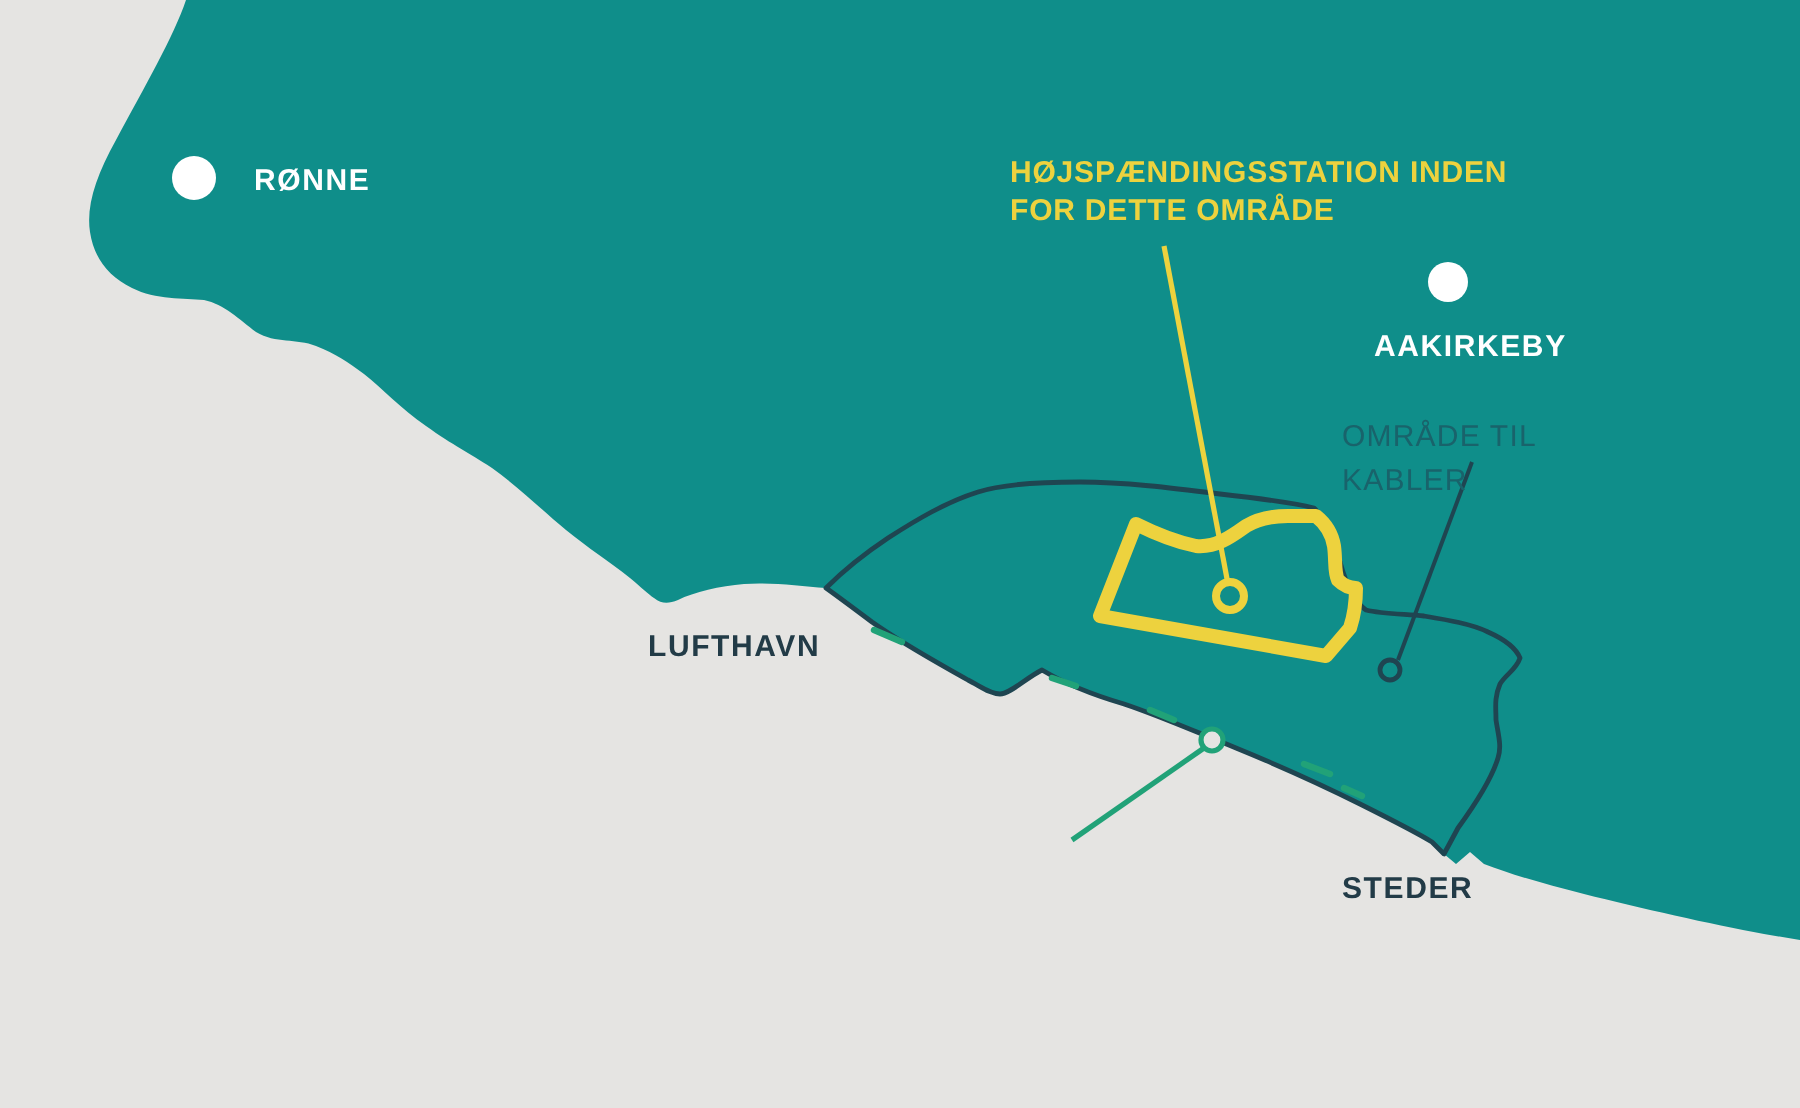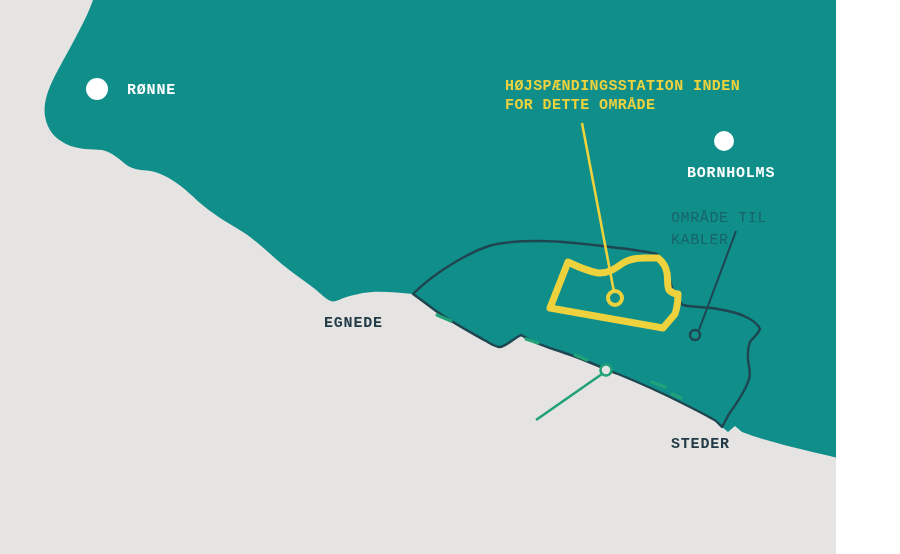--- a/index.html
+++ b/index.html
@@ -1,21 +1,21 @@
 <!DOCTYPE html>
 <html style="--sea: #E5E4E2; --land: #0F8E8A; --outline-dark: #1F4551; --text-dark: #223B47; --accent-yellow: #EDD23E; --accent-green: #21A278; --text-cable: #19636B; --dot-white: #FFFFFF;"><head>
 <meta charset="utf-8">
 <style>
   html,body{margin:0;padding:0;background:#fff;}
   #stage{
     position:relative;
-    width:836px;height:554px;
+    width:900px;height:554px;
     overflow:hidden;
     background:var(--sea,#E5E4E2);
-    font-family:Liberation Mono, monospace;
+    font-family:Liberation Sans, sans-serif;
   }
   #stage svg{position:absolute;left:0;top:0;}
   .land{fill:var(--land,#0F8E8A);stroke:none;}
   .outline-dark{fill:none;stroke:var(--outline-dark,#1F4551);stroke-width:2.4;stroke-linejoin:round;}
   .outline-yellow{fill:none;stroke:var(--accent-yellow,#EDD23E);stroke-width:7;stroke-linejoin:round;stroke-linecap:round;}
   .leader-yellow{stroke:var(--accent-yellow,#EDD23E);stroke-width:2.6;fill:none;}
   .leader-dark{stroke:var(--outline-dark,#1F4551);stroke-width:2;fill:none;}
   .leader-green{stroke:var(--accent-green,#21A278);stroke-width:2.6;fill:none;}
   .marker-yellow{fill:var(--land,#0F8E8A);stroke:var(--accent-yellow,#EDD23E);stroke-width:4;}
   .marker-dark{fill:var(--land,#0F8E8A);stroke:var(--outline-dark,#1F4551);stroke-width:2.4;}
@@ -126,24 +126,24 @@
 
     <line class="leader-green" x1="536" y1="420" x2="602" y2="374"></line>
     <circle class="marker-green" cx="606" cy="370" r="5.5"></circle>
 
     <circle class="city-dot" cx="97" cy="89" r="11"></circle>
     <circle class="city-dot" cx="724" cy="141" r="10"></circle>
   </svg>
 
   <div class="label city" style="left:127px;top:81px;">RØNNE</div>
 
-  <div class="label city" style="left:687px;top:164px;">BORNHOLMS</div>
+  <div class="label city" style="left:687px;top:164px;">AAKIRKEBY</div>
 
 
-  <div class="label city-dark" style="left:324px;top:314px;">EGNEDE</div>
+  <div class="label city-dark" style="left:324px;top:314px;">LUFTHAVN</div>
 
   <div class="label city-dark" style="left:671px;top:435px;">STEDER</div>
 
   <div class="label note-yellow" style="left:489px;top:77px;margin-left:16px;">HØJSPÆNDINGSSTATION INDEN
 FOR DETTE OMRÅDE</div>
 
   <div class="label note-cable" style="left:671px;top:208px;">OMRÅDE TIL
 KABLER</div>
 
 </div>

